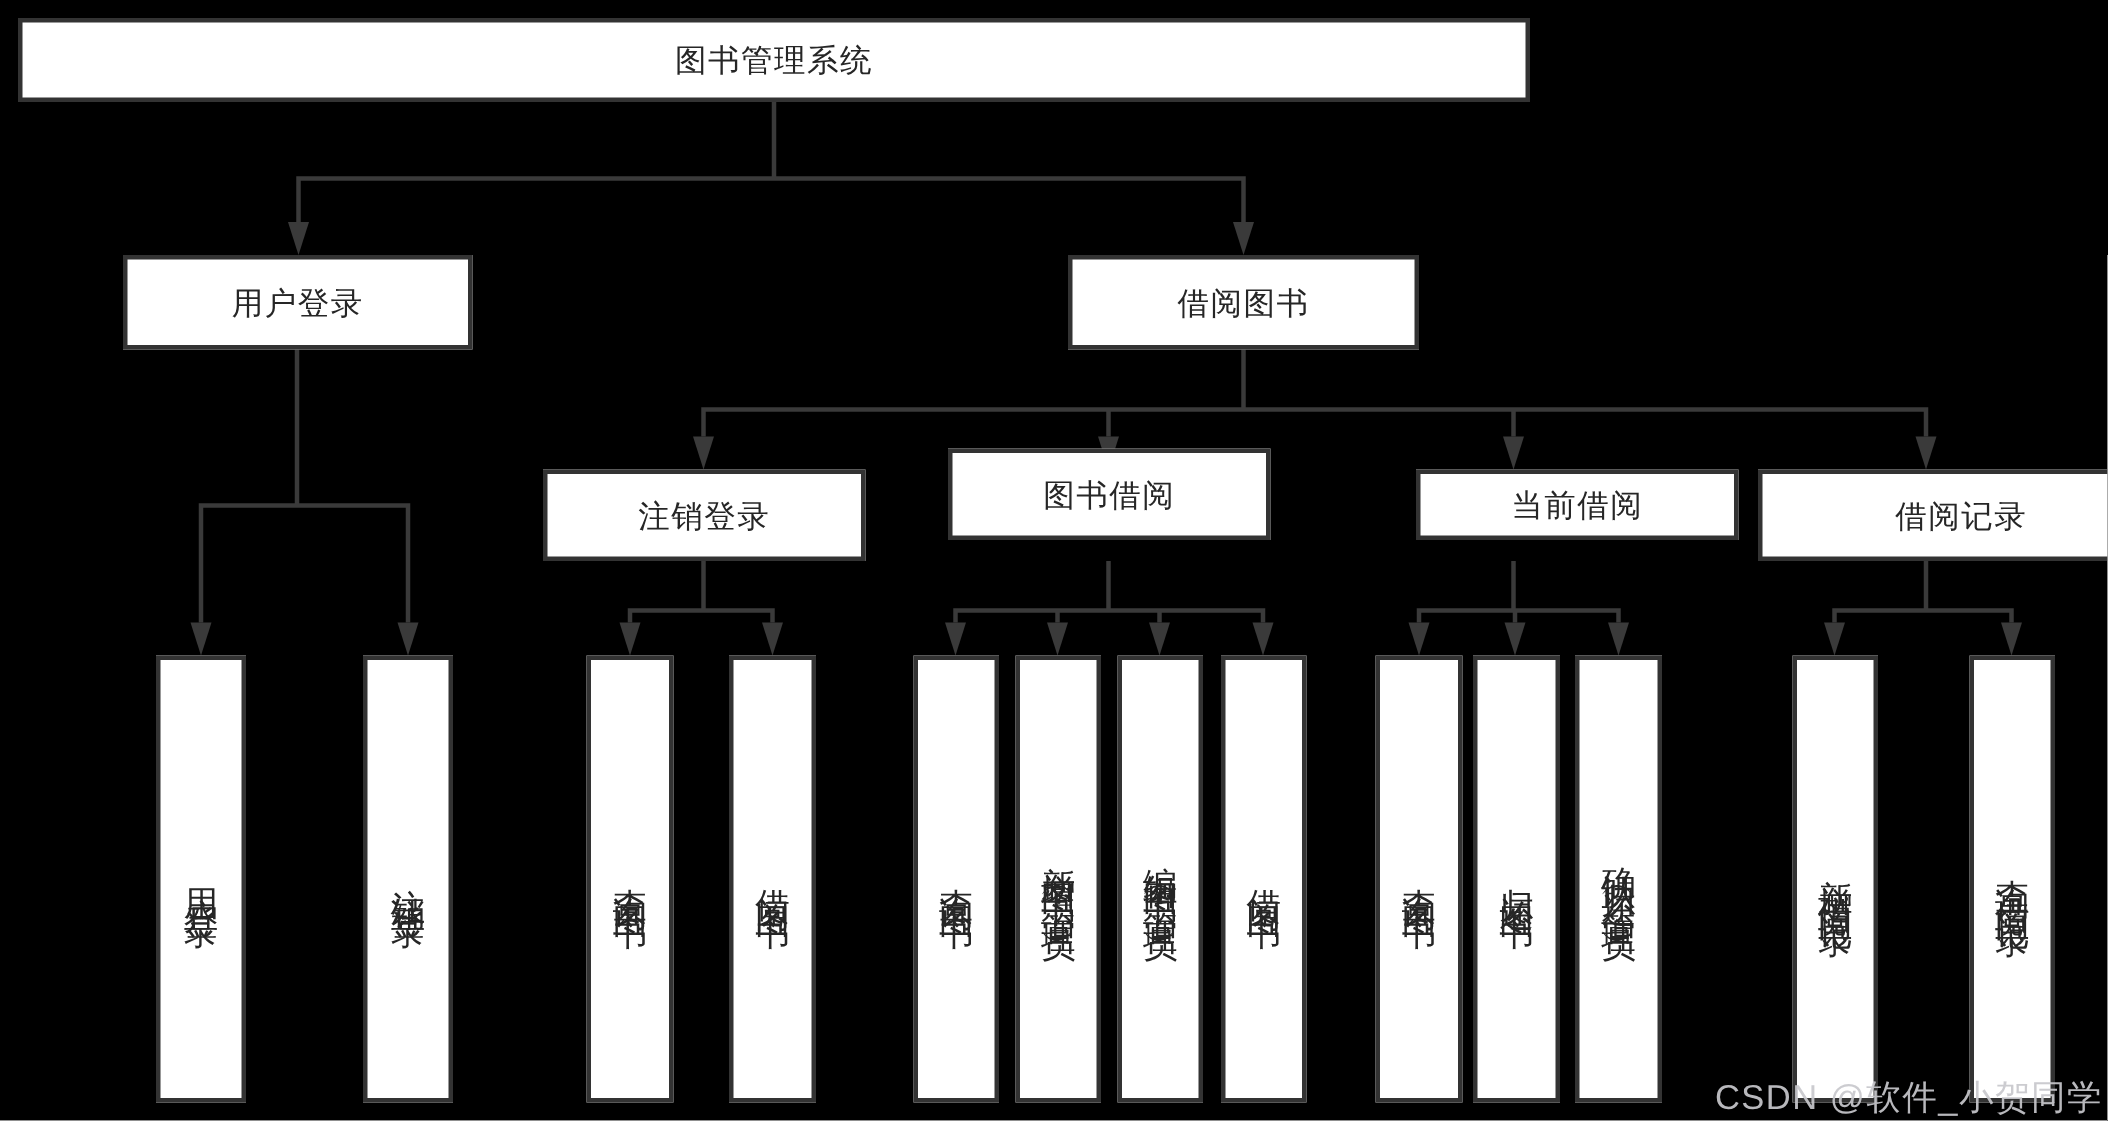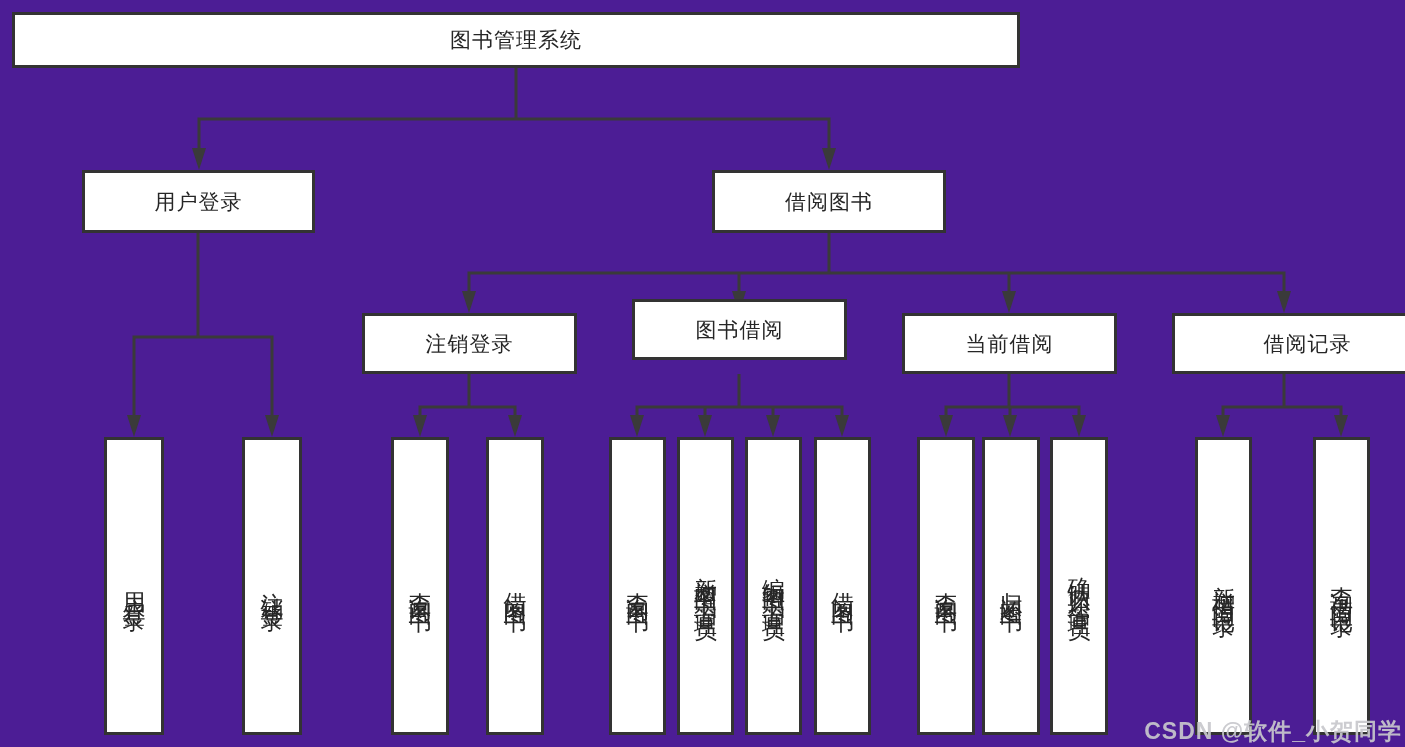--- a/index.html
+++ b/index.html
@@ -5,21 +5,21 @@
   html, body {
     margin: 0;
     padding: 0;
     background: #ffffff;
     font-family: "Liberation Sans", "DejaVu Sans", sans-serif;
   }
   #canvas {
     position: relative;
     width: 1405px;
     height: 747px;
-    background: #4c1d95;
+    background: #000000;
     overflow: hidden;
   }
   #wires {
     position: absolute;
     left: 0;
     top: 0;
     width: 1405px;
     height: 747px;
     pointer-events: none;
   }
@@ -57,21 +57,20 @@
   #watermark {
     position: absolute;
     right: 3px;
     bottom: 0px;
     font-size: 23px;
     color: #c8c8cd;
     opacity: 0.92;
     z-index: 5;
     letter-spacing: 1px;
     white-space: nowrap;
-    font-weight: bold;
   }
 </style>
 </head>
 <body>
 
 <div id="canvas">
 
   <svg id="wires" viewBox="0 0 1405 747" xmlns="http://www.w3.org/2000/svg">
     <g stroke="#3a3a3a" stroke-width="3" fill="none">
 
@@ -112,21 +111,21 @@
     </g>
   </svg>
 
   <div class="hnode" style="left:12px;top:12px;width:1008px;height:56px">图书管理系统</div>
 
   <div class="hnode" style="left:82px;top:170px;width:233px;height:63px">用户登录</div>
   <div class="hnode" style="left:712px;top:170px;width:234px;height:63px">借阅图书</div>
 
   <div class="hnode" style="left:362px;top:313px;width:215px;height:61px">注销登录</div>
   <div class="hnode" style="left:632px;top:299px;width:215px;height:61px">图书借阅</div>
-  <div class="hnode" style="left:902px;top:313px;width:215px;height:61px">当前借阅</div>
+  <div class="hnode" style="left:944px;top:313px;width:215px;height:47px">当前借阅</div>
   <div class="hnode" style="left:1172px;top:313px;width:271px;height:61px">借阅记录</div>
 
   <div class="vnode" style="left:104px;width:60px">用户登录</div>
   <div class="vnode" style="left:242px;width:60px">注销登录</div>
 
   <div class="vnode" style="left:391px;width:58px">查询图书</div>
   <div class="vnode" style="left:486px;width:58px">借阅图书</div>
 
   <div class="vnode" style="left:609px;width:57px">查询图书</div>
   <div class="vnode" style="left:677px;width:57px">新增图书（管理员）</div>

